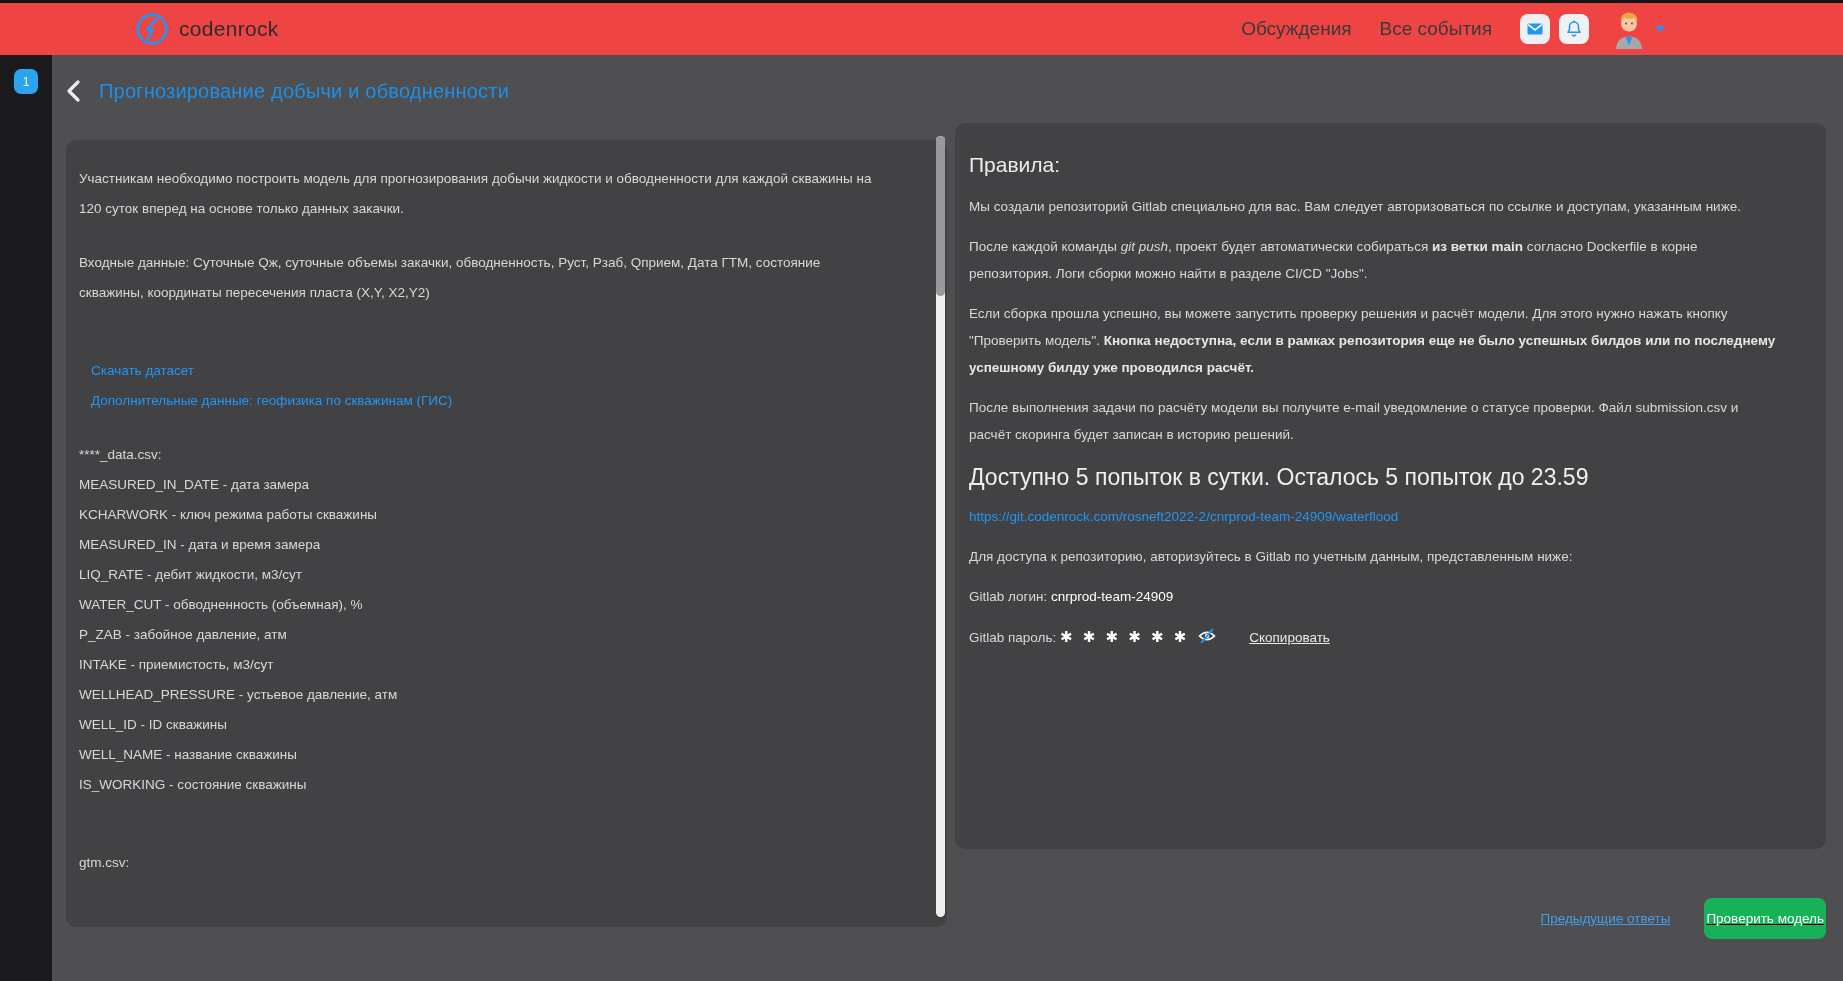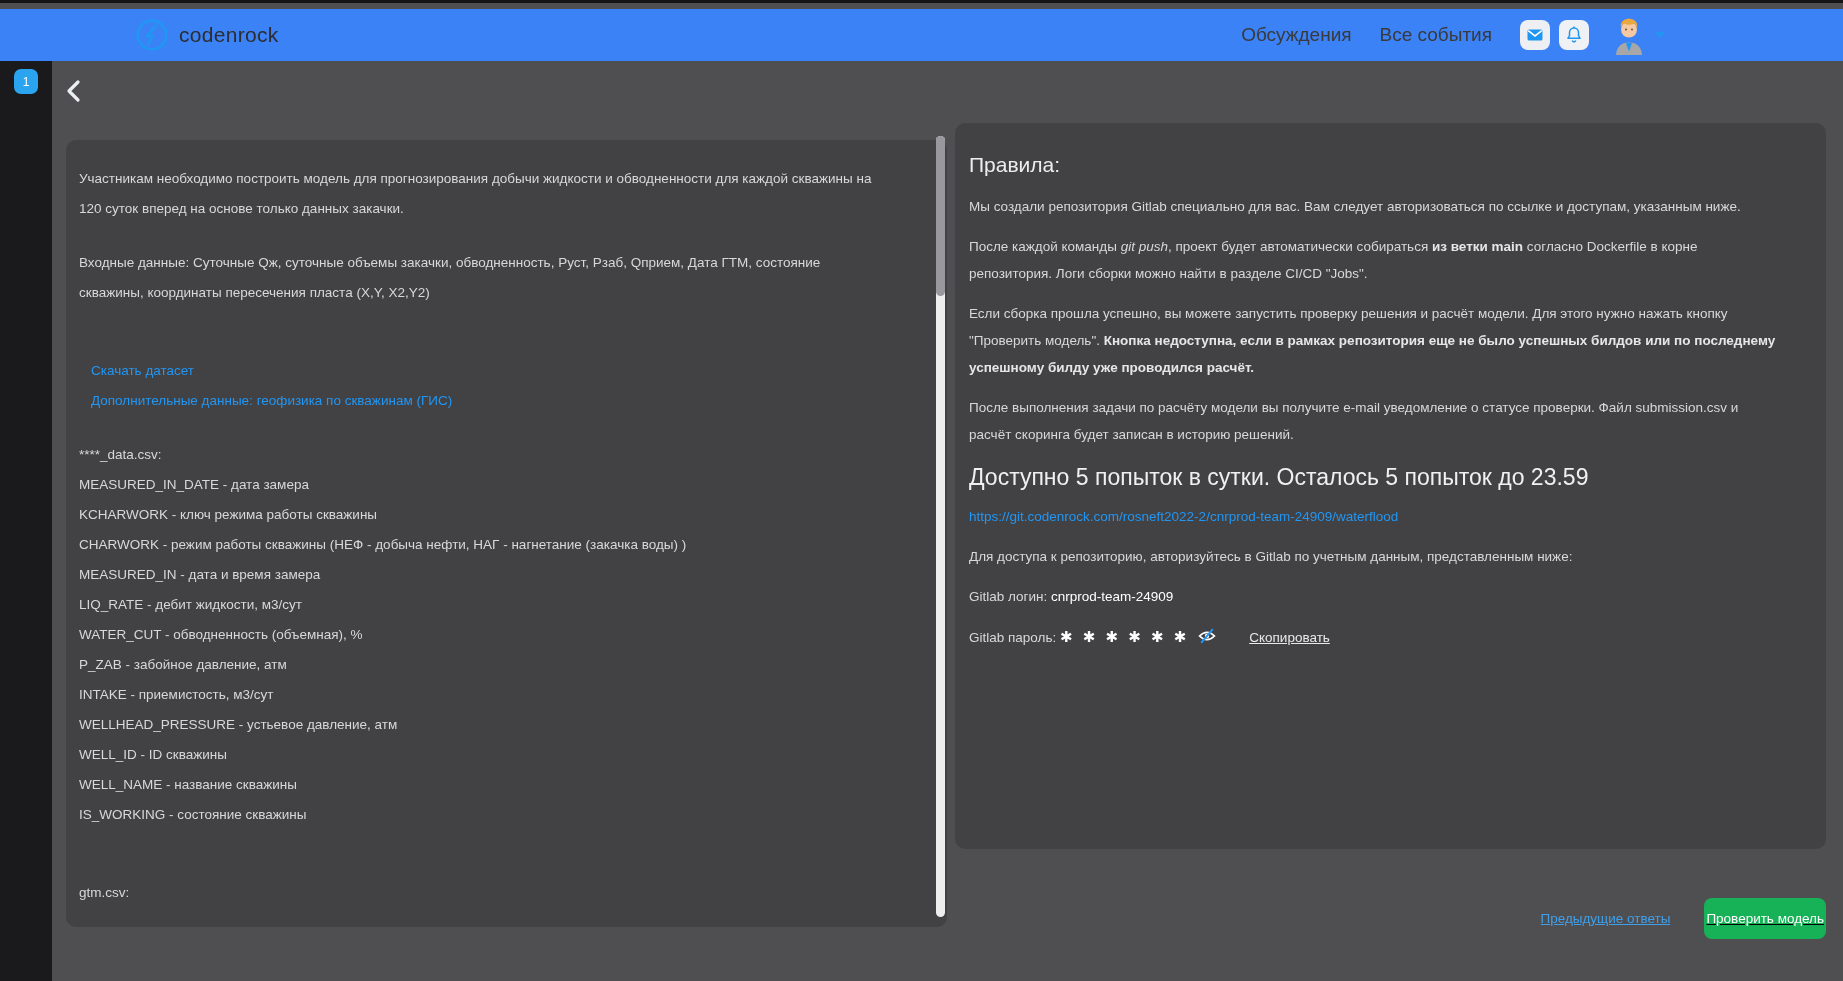--- a/index.html
+++ b/index.html
@@ -5,21 +5,21 @@
   html,body{margin:0;padding:0;}
   body{
     width:1843px;height:981px;position:relative;overflow:hidden;
     background:#4f4f52;
     font-family:"Liberation Sans", sans-serif;
   }
   a{cursor:pointer;}
   
   .top-strip{position:absolute;top:0;left:0;right:0;height:3px;background:#141416;z-index:6;}
   
-  header{position:absolute;top:9px;left:0;right:0;height:52px;background:#3b82f6;z-index:5;}
+  header{position:absolute;top:3px;left:0;right:0;height:52px;background:#ef4444;z-index:5;}
   .brand{position:absolute;left:135px;top:9px;display:flex;align-items:center;gap:10px;text-decoration:none;}
   .brand-text{font-size:21px;color:#2d2d2f;letter-spacing:.3px;}
   .header-right{position:absolute;right:178px;top:0;height:52px;display:flex;align-items:center;}
   .nav-link{font-size:19px;color:#3a3a3c;text-decoration:none;margin-right:28px;}
   .icon-btn{border:none;background:transparent;padding:0;margin-right:9px;width:30px;height:30px;cursor:pointer;}
   .user-menu{display:flex;align-items:center;gap:7px;margin-left:12px;cursor:pointer;}
   
   aside{position:absolute;top:55px;left:0;bottom:0;width:52px;background:#1a1a1d;}
   .badge{width:24px;height:25px;margin:14px auto 0;background:#2ba4f0;border-radius:7px;color:#fff;
     font-size:12px;display:flex;align-items:center;justify-content:center;cursor:pointer;}
@@ -108,36 +108,36 @@
   <div class="badge">1</div>
 </aside>
 
 <main>
   <div class="title-row">
     <button class="back-btn">
       <svg width="15" height="24" viewBox="0 0 15 24">
         <polyline points="12,3 3,12 12,21" fill="none" stroke="#eceff1" stroke-width="3.2" stroke-linecap="round" stroke-linejoin="round"></polyline>
       </svg>
     </button>
+    <h1>Прогнозирование добычи и обводненности</h1>
   </div>
 
   <section class="task-panel">
     <div>
         <p class="task-line">Участникам необходимо построить модель для прогнозирования добычи жидкости и обводненности для каждой скважины на  120 суток вперед на основе только данных закачки.</p>
         <div class="task-gap"></div>
         <p class="task-line">Входные данные: Суточные Qж, суточные объемы закачки, обводненность, Руст, Рзаб, Qприем, Дата ГТМ, состояние скважины, координаты пересечения пласта (X,Y, X2,Y2)</p>
         <div class="task-gap"></div>
         <div class="task-gap"></div>
         <a class="task-link">Скачать датасет</a>
         <a class="task-link">Дополнительные данные: геофизика по скважинам (ГИС)</a>
         <div class="task-gap"></div>
         <p class="task-line">****_data.csv:</p>
         <p class="task-line">MEASURED_IN_DATE - дата замера</p>
         <p class="task-line">KCHARWORK  - ключ режима работы скважины</p>
-        <p class="task-line">CHARWORK  - режим работы скважины (НЕФ - добыча нефти, НАГ - нагнетание (закачка воды) )</p>
         <p class="task-line">MEASURED_IN  - дата и время замера</p>
         <p class="task-line">LIQ_RATE  - дебит жидкости, м3/сут</p>
         <p class="task-line">WATER_CUT  - обводненность (объемная), %</p>
         <p class="task-line">P_ZAB  - забойное давление, атм</p>
         <p class="task-line">INTAKE  - приемистость, м3/сут</p>
         <p class="task-line">WELLHEAD_PRESSURE - устьевое давление, атм</p>
         <p class="task-line">WELL_ID - ID скважины</p>
         <p class="task-line">WELL_NAME - название скважины</p>
         <p class="task-line">IS_WORKING - состояние скважины</p>
         <div class="task-gap"></div>
@@ -145,21 +145,21 @@
         <p class="task-line">gtm.csv:</p>
       </div>
   </section>
 
   <div class="scroll-track">
     <div class="scroll-thumb"></div>
   </div>
 
   <section class="rules-panel">
     <h2>Правила:</h2>
-    <p><span>Мы создали репозитория Gitlab специально для вас. Вам следует авторизоваться по ссылке и доступам, указанным ниже.</span></p>
+    <p><span>Мы создали репозиторий Gitlab специально для вас. Вам следует авторизоваться по ссылке и доступам, указанным ниже.</span></p>
     <p><span>После каждой команды </span><span class="i">git push</span><span>, проект будет автоматически собираться </span><span class="b">из ветки main</span><span> согласно Dockerfile в корне репозитория. Логи сборки можно найти в разделе CI/CD "Jobs".</span></p>
     <p><span>Если сборка прошла успешно, вы можете запустить проверку решения и расчёт модели. Для этого нужно нажать кнопку "Проверить модель". </span><span class="b">Кнопка недоступна, если в рамках репозитория еще не было успешных билдов или по последнему успешному билду уже проводился расчёт.</span></p>
     <p><span>После выполнения задачи по расчёту модели вы получите e-mail уведомление о статусе проверки. Файл submission.csv и расчёт скоринга будет записан в историю решений.</span></p>
 
     <h3 class="big">Доступно 5 попыток в сутки. Осталось 5 попыток до 23.59</h3>
     <p><a class="repo-link">https://git.codenrock.com/rosneft2022-2/cnrprod-team-24909/waterflood</a></p>
     <p>Для доступа к репозиторию, авторизуйтесь в Gitlab по учетным данным, представленным ниже:</p>
     <p class="cred"><span>Gitlab логин: </span><span class="val">cnrprod-team-24909</span></p>
     <p class="cred"><span>Gitlab пароль: </span><span class="stars">✱ ✱ ✱ ✱ ✱ ✱</span><svg class="eye" width="20" height="20" viewBox="0 0 20 20">
           <path d="M2.5 10 q7.5 -7.2 15 0 q-7.5 7.2 -15 0 z" fill="none" stroke="#ffffff" stroke-width="1.6"></path>

